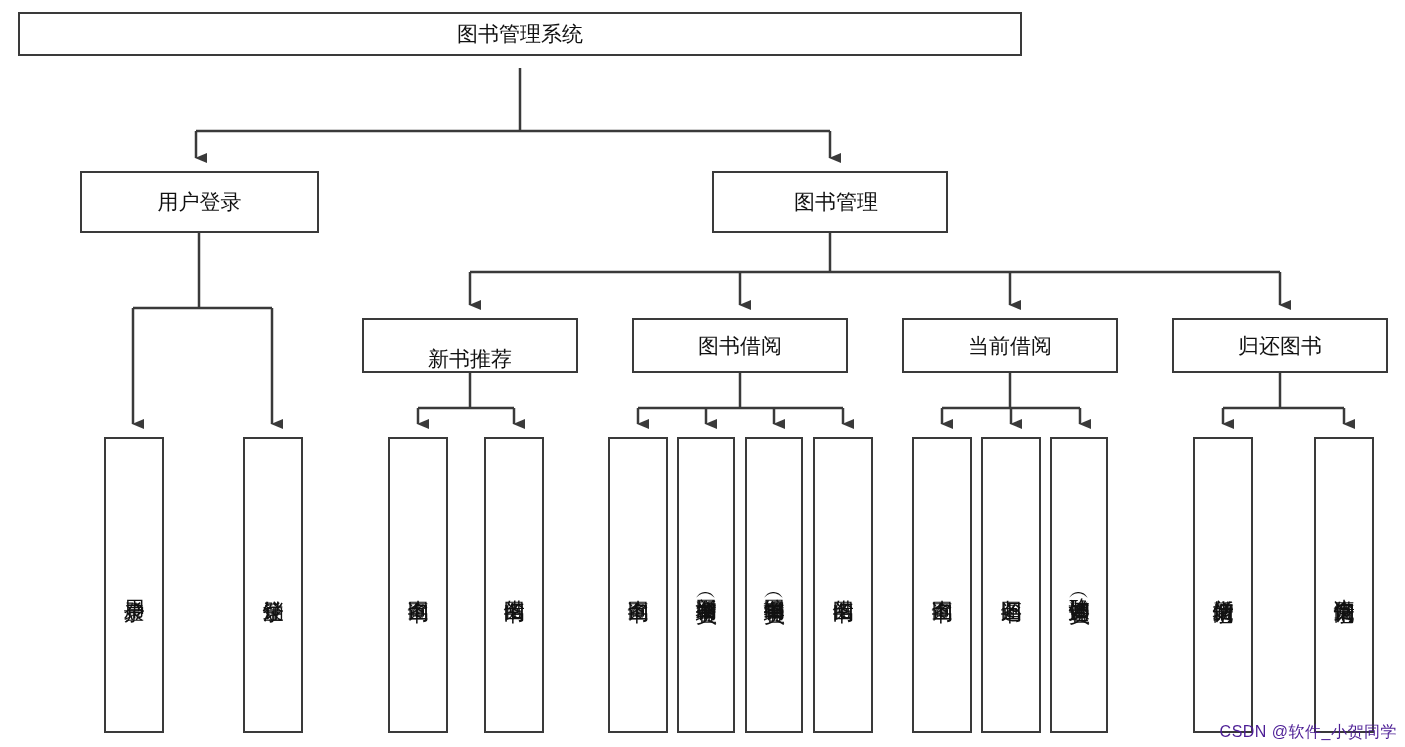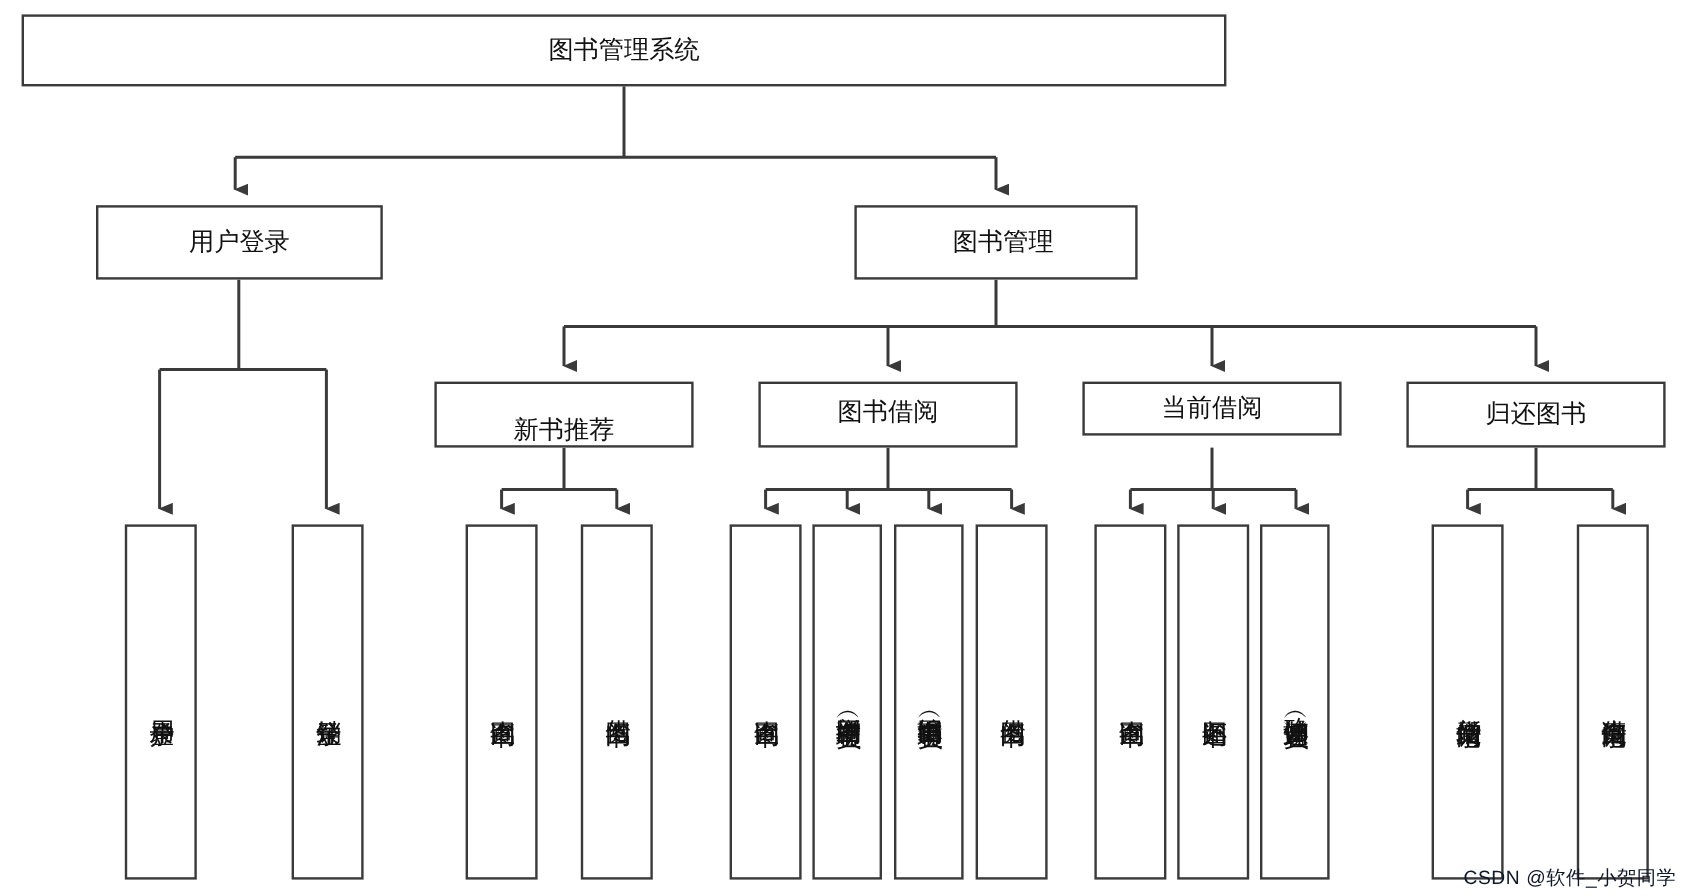--- a/index.html
+++ b/index.html
@@ -55,21 +55,21 @@
     text-align: center;
   }
   .node .label {
     display: block;
   }
   .watermark {
     position: absolute;
     right: 8px;
     bottom: 4px;
     font-size: 16px;
-    color: #0f172a;
+    color: #4c1d95;
     letter-spacing: 0.5px;
     white-space: nowrap;
   }
 </style>
 </head>
 <body>
 
 <div id="canvas">
 
   <svg id="wires" viewBox="0 0 1405 747" xmlns="http://www.w3.org/2000/svg">
@@ -115,38 +115,38 @@
       <path d="M1011,408 L1011,424" marker-end="url(#arrow)"></path>
       <path d="M1080,408 L1080,424" marker-end="url(#arrow)"></path>
 
       <path d="M1280,373 L1280,408"></path>
       <path d="M1223,408 L1344,408"></path>
       <path d="M1223,408 L1223,424" marker-end="url(#arrow)"></path>
       <path d="M1344,408 L1344,424" marker-end="url(#arrow)"></path>
     </g>
   </svg>
 
-  <div class="node horiz" style="left:18px; top:12px; width:1004px; height:60px;">
+  <div class="node horiz" style="left:18px; top:12px; width:1004px; height:44px;">
     <span class="label">图书管理系统</span>
   </div>
 
   <div class="node horiz" style="left:80px; top:171px; width:239px; height:62px;">
     <span class="label">用户登录</span>
   </div>
   <div class="node horiz" style="left:712px; top:171px; width:236px; height:62px;padding-left:12px;">
     <span class="label">图书管理</span>
   </div>
 
   <div class="node horiz" style="left:362px; top:318px; width:216px; height:55px;align-items:flex-end;">
     <span class="label">新书推荐</span>
   </div>
-  <div class="node horiz" style="left:632px; top:318px; width:216px; height:55px;font-family:Liberation Mono, monospace;">
+  <div class="node horiz" style="left:632px; top:318px; width:216px; height:55px;">
     <span class="label">图书借阅</span>
   </div>
-  <div class="node horiz" style="left:902px; top:318px; width:216px; height:45px;">
+  <div class="node horiz" style="left:902px; top:318px; width:216px; height:55px;">
     <span class="label">当前借阅</span>
   </div>
   <div class="node horiz" style="left:1172px; top:318px; width:216px; height:55px;">
     <span class="label">归还图书</span>
   </div>
 
   <div class="node vert" style="left:104px; top:437px; width:60px; height:296px;">
     <span class="label">用户登录</span>
   </div>
   <div class="node vert" style="left:243px; top:437px; width:60px; height:296px;">

